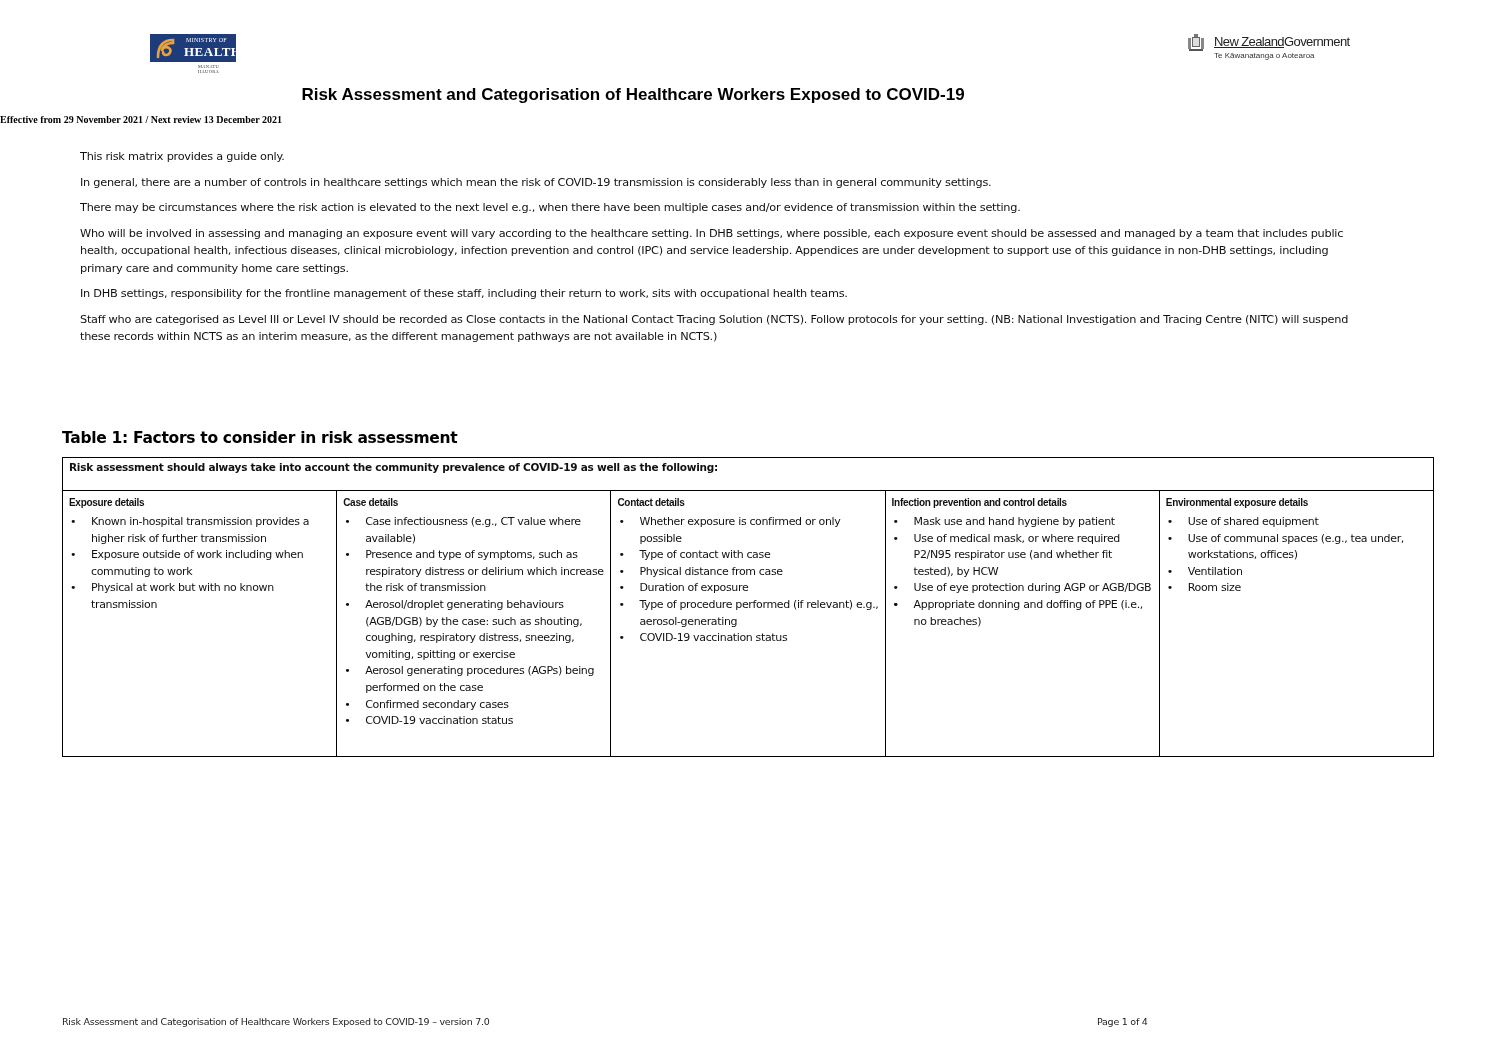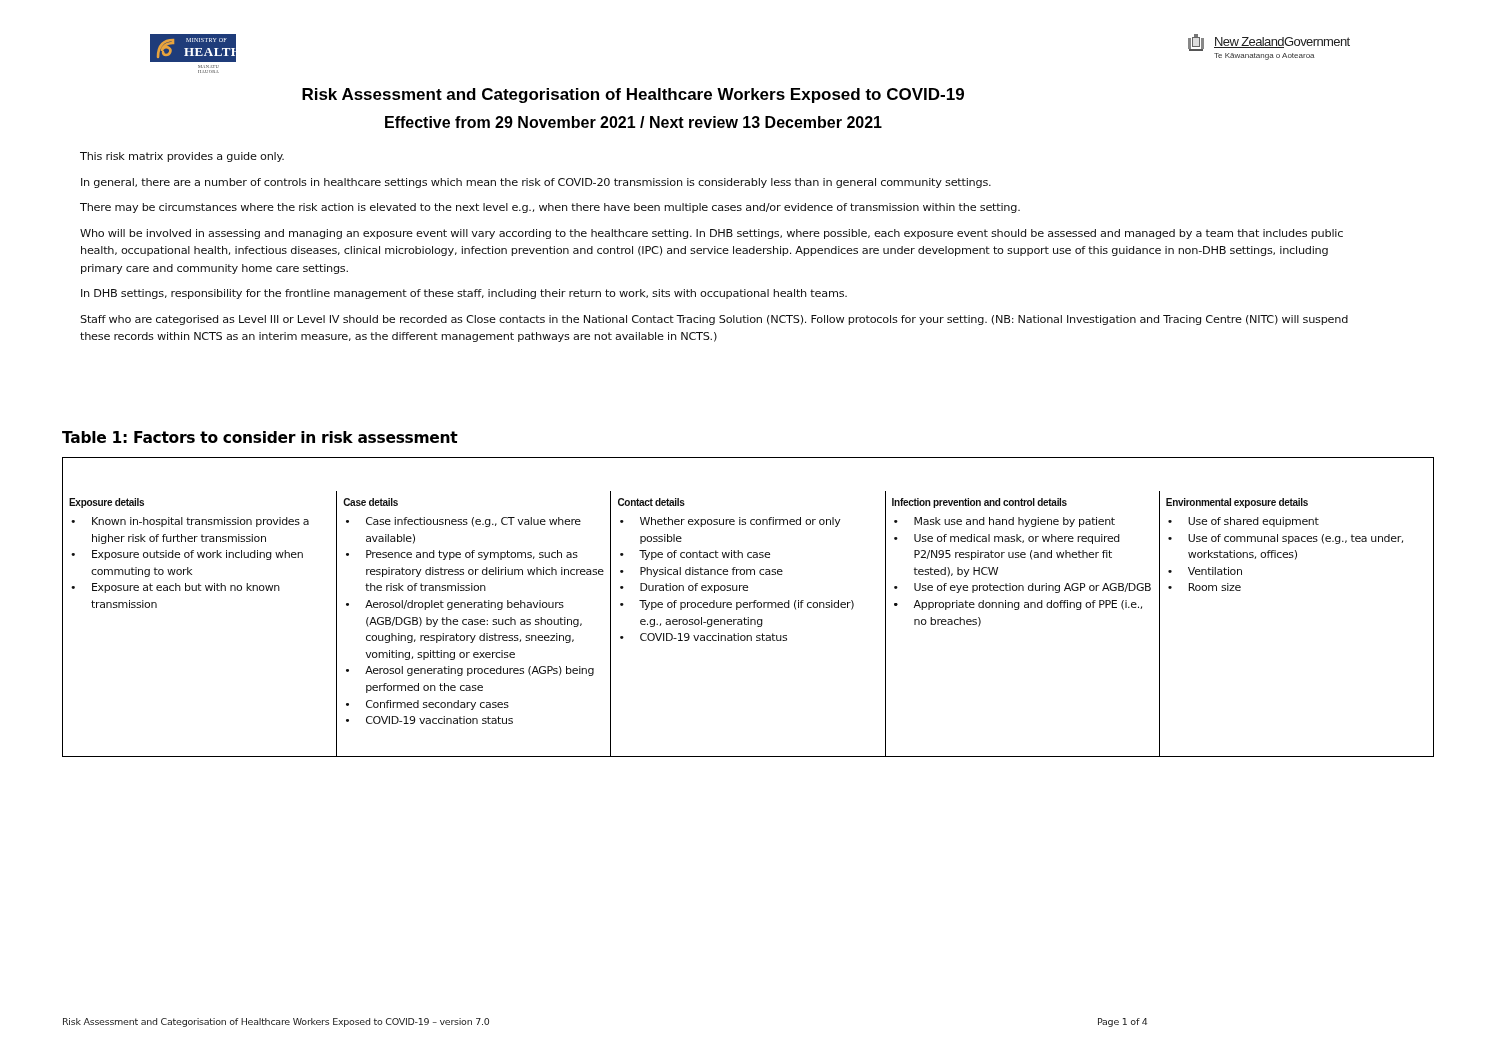--- a/index.html
+++ b/index.html
@@ -12,21 +12,21 @@
   .logo-moh .t2 { position: absolute; left: 34px; top: 10px; color: #fff; font-family: "Liberation Serif", serif; font-size: 13px; font-weight: bold; letter-spacing: 0.5px; }
   .logo-moh .t3 { position: absolute; left: 48px; top: 30px; color: #333; font-family: "Liberation Serif", serif; font-size: 4.5px; letter-spacing: 0.3px; }
 
   .logo-nzg { position: absolute; left: 1186px; top: 31px; width: 170px; height: 32px; }
   .logo-nzg .crest { position: absolute; left: 0; top: 2px; width: 20px; height: 20px; }
   .logo-nzg .n1 { position: absolute; left: 28px; top: 3px; font-family: "Liberation Sans", sans-serif; font-size: 13px; letter-spacing: -0.6px; color: #222; }
   .logo-nzg .n1 .u { text-decoration: underline; }
   .logo-nzg .n2 { position: absolute; left: 28px; top: 20px; font-family: "Liberation Sans", sans-serif; font-size: 8px; color: #333; }
 
   .doc-title { position: absolute; left: 0; top: 85px; width: 1266px; text-align: center; font-family: "Liberation Sans", sans-serif; font-weight: bold; font-size: 17px; color: #000; }
-  .doc-subtitle { position: absolute; left: 0; top: 114px; width: 1266px; text-align: center; font-family: Liberation Sans, sans-serif; font-weight: bold; font-size: 16px; color: #000; }
+  .doc-subtitle { position: absolute; left: 0; top: 114px; width: 1266px; font-family: Liberation Serif, serif; font-weight: bold; font-size: 10px; color: #000; }
 
   .intro { position: absolute; left: 62px; top: 148px; width: 1290px; font-family: "DejaVu Sans", sans-serif; font-size: 11.3px; line-height: 17.5px; color: #111; letter-spacing: -0.25px; margin-left: 18px; }
   .intro p { margin: 0 0 8px 0; }
 
   .table-heading { position: absolute; left: 62px; top: 429px; font-family: "DejaVu Sans", sans-serif; font-weight: bold; font-size: 15.5px; color: #000; letter-spacing: -0.3px; }
 
   .factors-table { position: absolute; left: 62px; top: 457px; width: 1372px; height: 300px; border: 1.5px solid #000; box-sizing: border-box; }
   .factors-table .banner { position: absolute; left: 0; top: 0; right: 0; height: 33px; border-bottom: 1.5px solid #000; box-sizing: border-box; padding: 3px 6px; font-family: "DejaVu Sans", sans-serif; font-weight: bold; font-size: 10.5px; letter-spacing: -0.25px; }
   .factors-table .cols { position: absolute; left: 0; top: 33px; right: 0; bottom: 0; display: flex; }
   .factors-table .col { flex: 1 1 0; border-right: 1.5px solid #000; box-sizing: border-box; padding: 3px 6px; }
@@ -63,38 +63,39 @@
   </svg>
   <div class="n1"><span class="u">New Zealand</span><span>Government</span></div>
   <div class="n2">Te Kāwanatanga o Aotearoa</div>
 </div>
 
 <div class="doc-title">Risk Assessment and Categorisation of Healthcare Workers Exposed to COVID-19</div>
 <div class="doc-subtitle">Effective from 29 November 2021 / Next review 13 December 2021</div>
 
 <div class="intro">
   <p>This risk matrix provides a guide only.</p>
-  <p>In general, there are a number of controls in healthcare settings which mean the risk of COVID-20 transmission is considerably less than in general community settings.</p>
+  <p>In general, there are a number of controls in healthcare settings which mean the risk of COVID-19 transmission is considerably less than in general community settings.</p>
   <p>There may be circumstances where the risk action is elevated to the next level e.g., when there have been multiple cases and/or evidence of transmission within the setting.</p>
   <p>Who will be involved in assessing and managing an exposure event will vary according to the healthcare setting. In DHB settings, where possible, each exposure event should be assessed and managed by a team that includes public health, occupational health, infectious diseases, clinical microbiology, infection prevention and control (IPC) and service leadership. Appendices are under development to support use of this guidance in non-DHB settings, including primary care and community home care settings.</p>
   <p>In DHB settings, responsibility for the frontline management of these staff, including their return to work, sits with occupational health teams.</p>
   <p>Staff who are categorised as Level III or Level IV should be recorded as Close contacts in the National Contact Tracing Solution (NCTS). Follow protocols for your setting. (NB: National Investigation and Tracing Centre (NITC) will  suspend these records within NCTS as an interim measure, as the different management pathways are not available in NCTS.)</p>
 </div>
 
 <div class="table-heading">Table 1: Factors to consider in risk assessment</div>
 
 <div class="factors-table">
+  <div class="banner">Risk assessment should always take into account the community prevalence of COVID-19 as well as the following:</div>
   <div class="cols">
 
     <div class="col">
       <div class="col-head">Exposure details</div>
       <ul>
         <li><span class="bullet">•</span><span>Known in-hospital transmission provides a higher risk of further transmission</span></li>
         <li><span class="bullet">•</span><span>Exposure outside of work including when commuting to work</span></li>
-        <li><span class="bullet">•</span><span>Exposure at each but with no known transmission</span></li>
+        <li><span class="bullet">•</span><span>Physical at work but with no known transmission</span></li>
       </ul>
     </div>
 
     <div class="col">
       <div class="col-head">Case details</div>
       <ul>
         <li><span class="bullet">•</span><span>Case infectiousness (e.g., CT value where available)</span></li>
         <li><span class="bullet">•</span><span>Presence and type of symptoms, such as respiratory distress or delirium which increase the risk of transmission</span></li>
         <li><span class="bullet">•</span><span>Aerosol/droplet generating behaviours (AGB/DGB) by the case: such as shouting, coughing, respiratory distress, sneezing, vomiting, spitting or exercise</span></li>
         <li><span class="bullet">•</span><span>Aerosol generating procedures (AGPs) being performed on the case</span></li>
@@ -103,21 +104,21 @@
       </ul>
     </div>
 
     <div class="col">
       <div class="col-head">Contact details</div>
       <ul>
         <li><span class="bullet">•</span><span>Whether exposure is confirmed or only possible</span></li>
         <li><span class="bullet">•</span><span>Type of contact with case</span></li>
         <li><span class="bullet">•</span><span>Physical distance from case</span></li>
         <li><span class="bullet">•</span><span>Duration of exposure</span></li>
-        <li><span class="bullet">•</span><span>Type of procedure performed (if consider) e.g., aerosol-generating</span></li>
+        <li><span class="bullet">•</span><span>Type of procedure performed (if relevant) e.g., aerosol-generating</span></li>
         <li><span class="bullet">•</span><span>COVID-19 vaccination status</span></li>
       </ul>
     </div>
 
     <div class="col">
       <div class="col-head">Infection prevention and control details</div>
       <ul>
         <li><span class="bullet">•</span><span>Mask use and hand hygiene by patient</span></li>
         <li><span class="bullet">•</span><span>Use of medical mask, or where required P2/N95 respirator use (and whether fit tested), by HCW</span></li>
         <li><span class="bullet">•</span><span>Use of eye protection during AGP or AGB/DGB</span></li>

